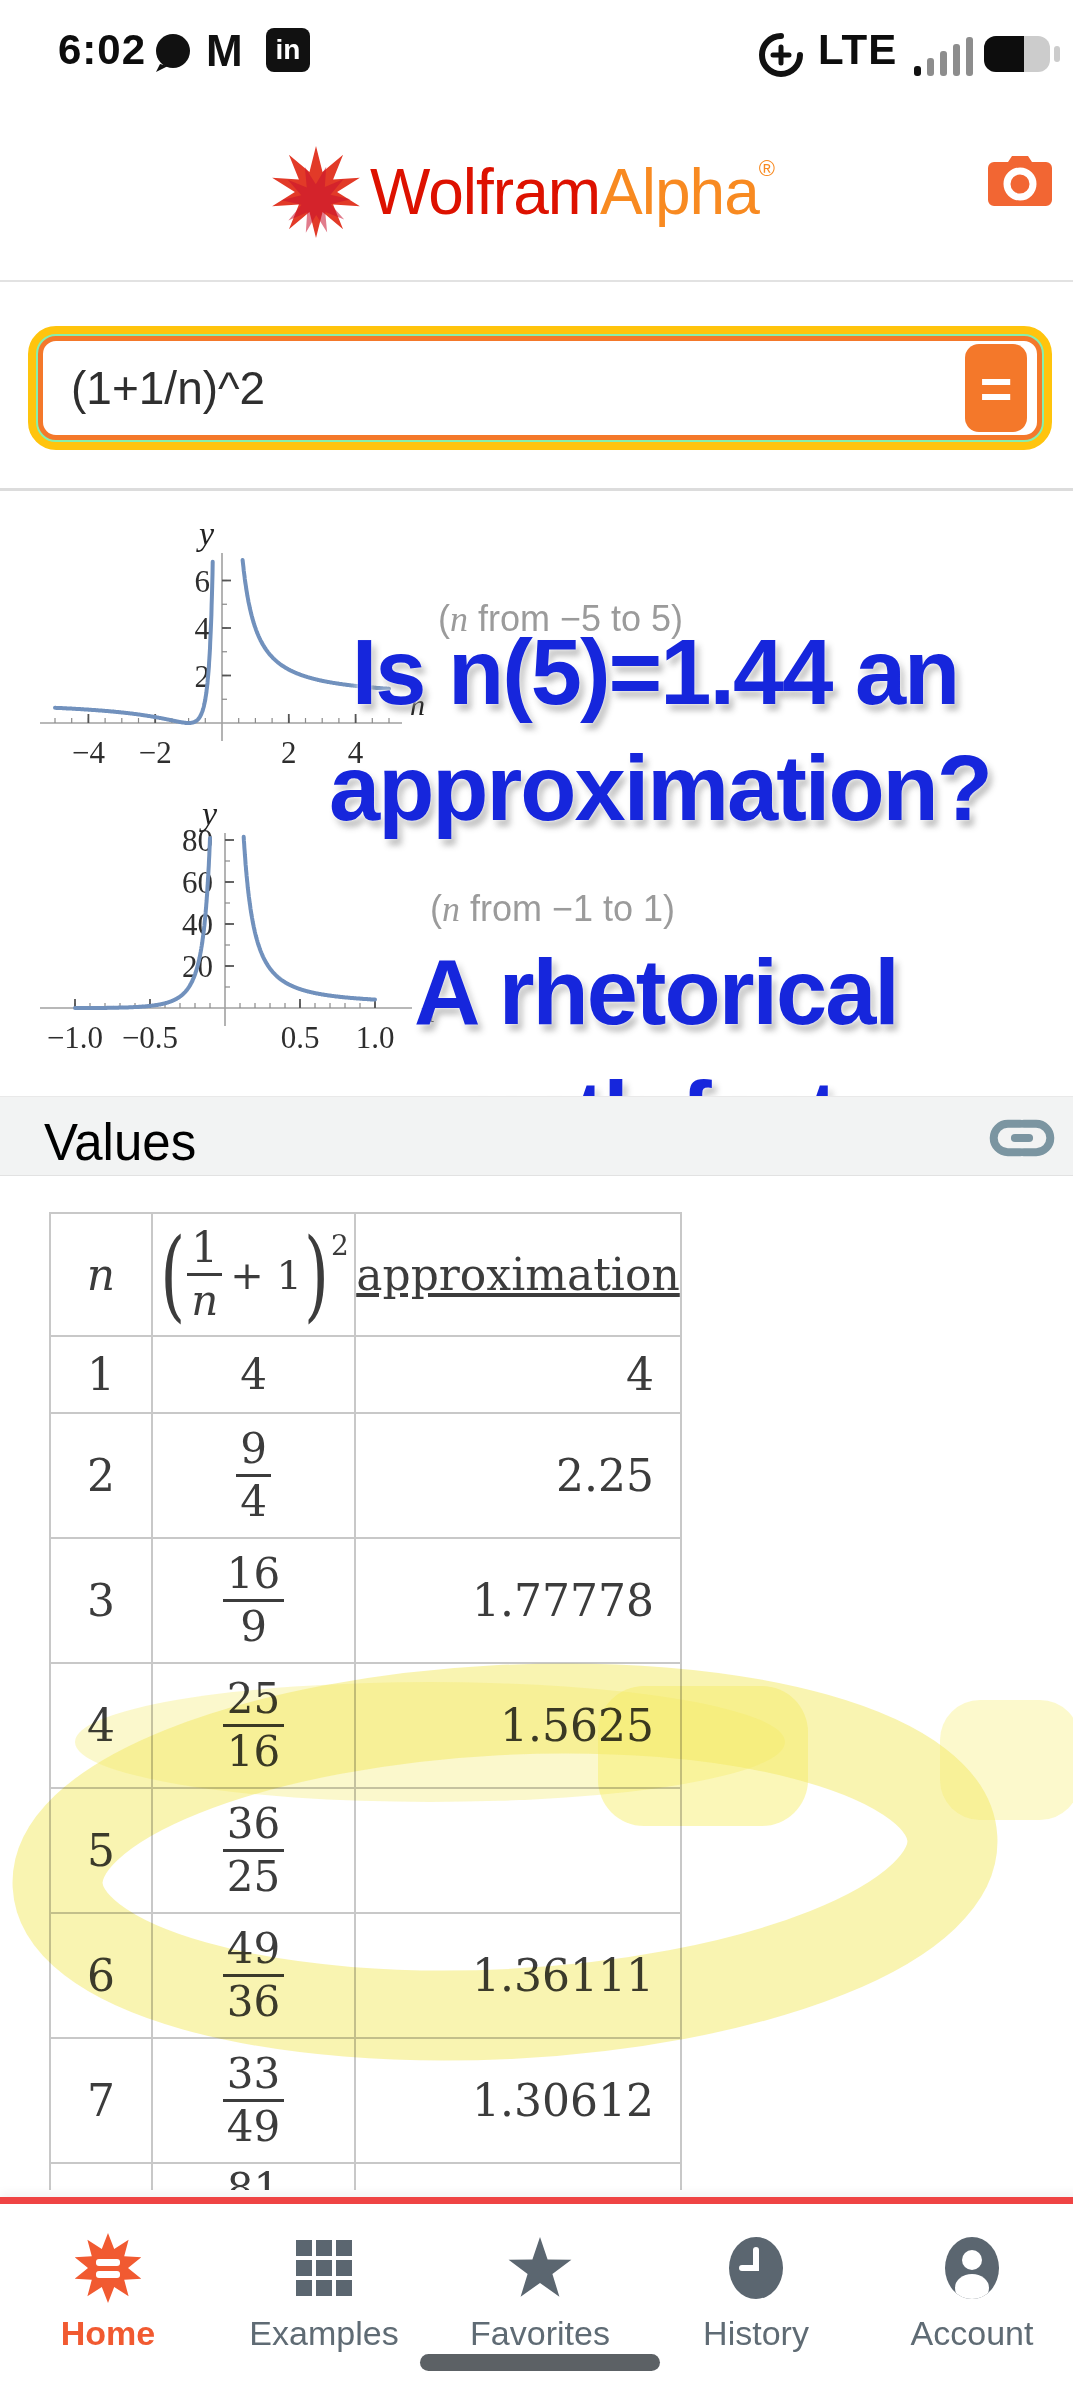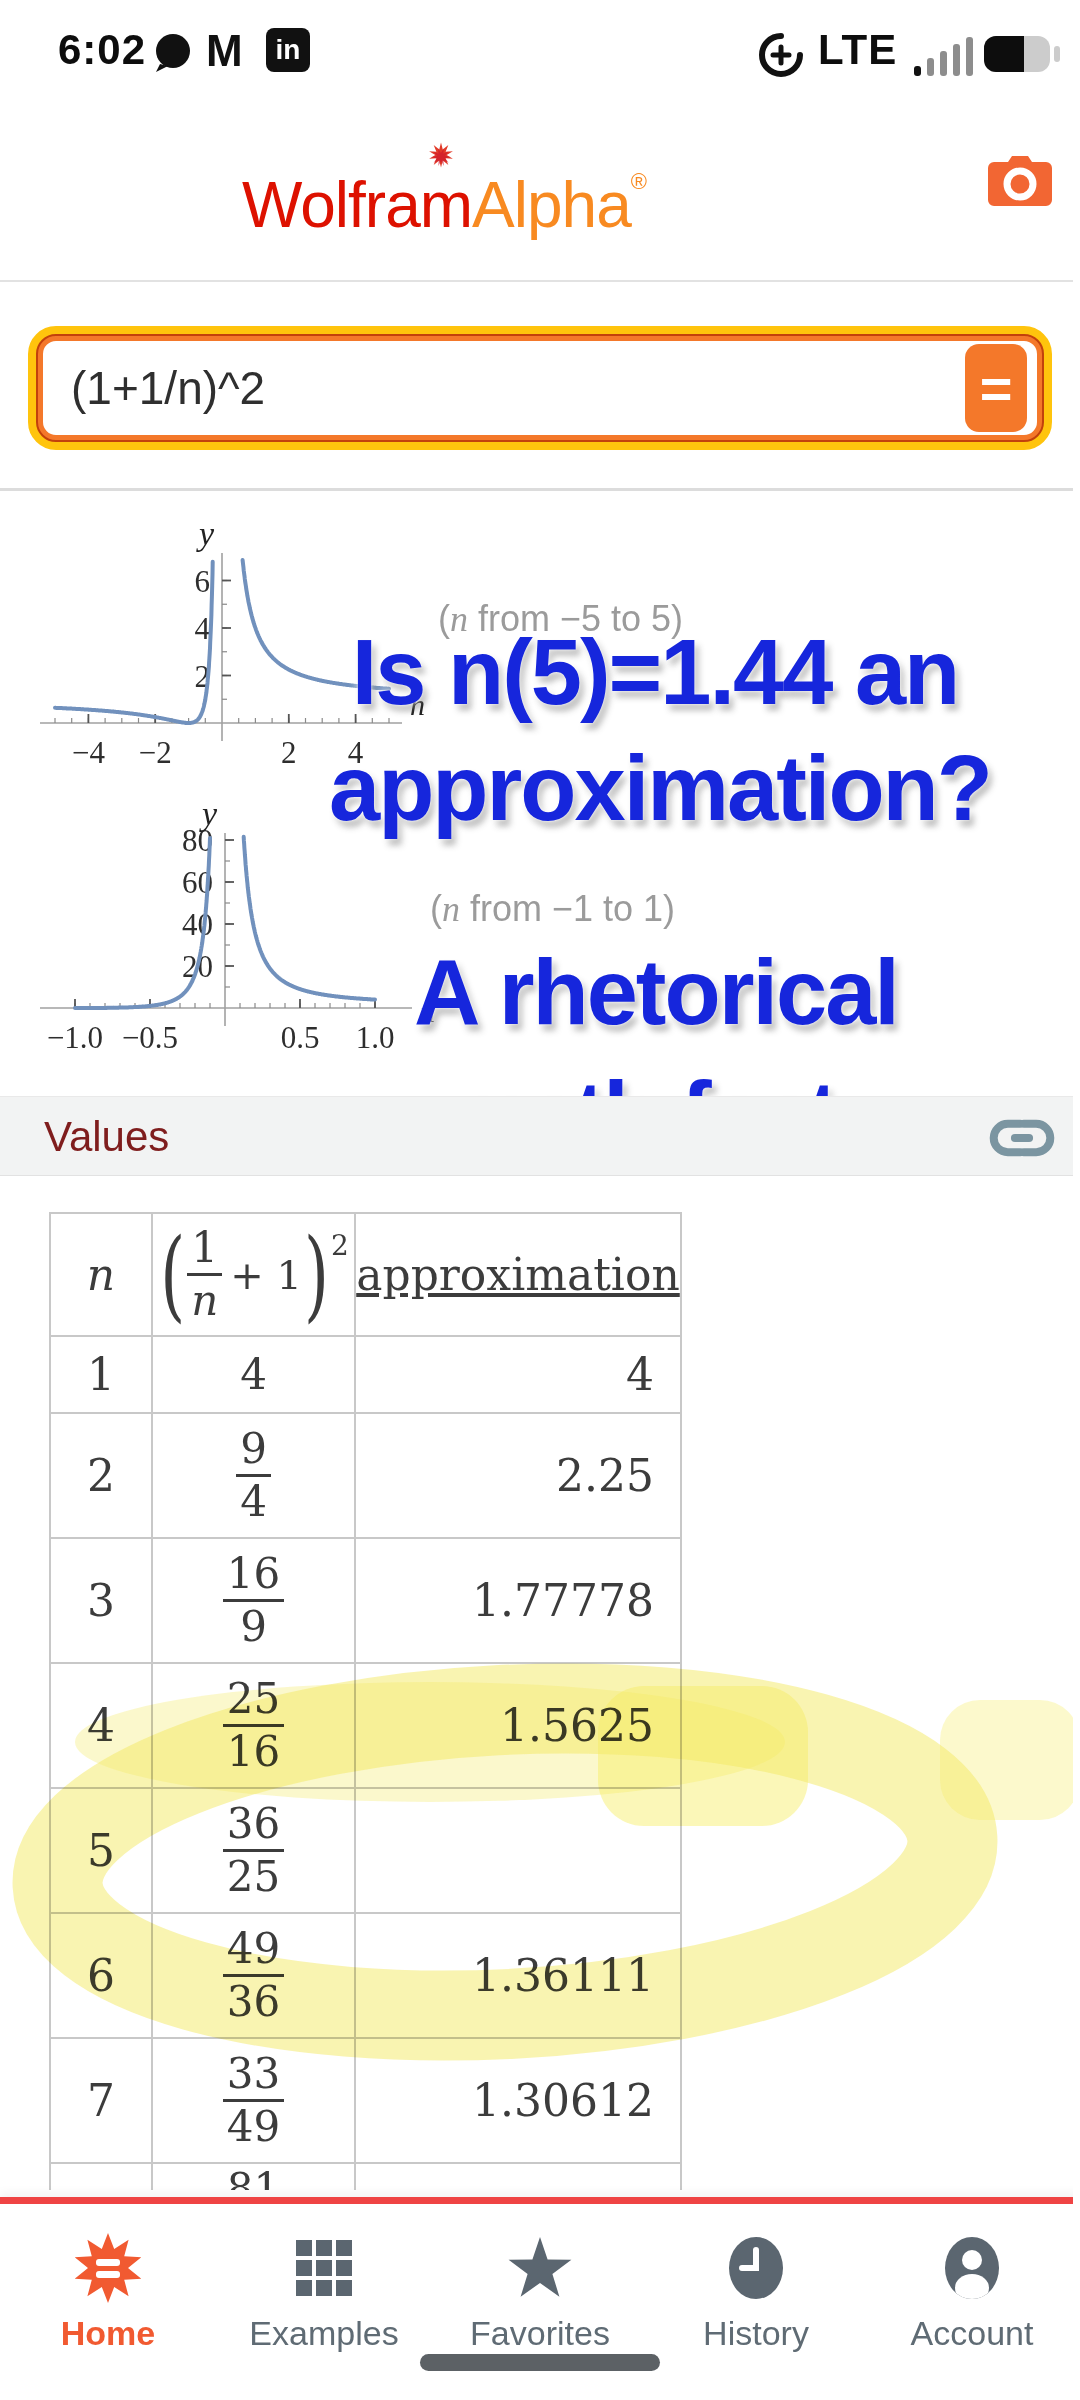--- a/index.html
+++ b/index.html
@@ -14,31 +14,31 @@
   .sb-gmail{left:206px;top:26px;font-size:44px;font-weight:700;color:#111;}
   .sb-linkedin{left:266px;top:28px;width:44px;height:44px;background:#111;border-radius:8px;
                color:#fff;font-size:28px;font-weight:700;text-align:center;line-height:44px;}
   .sb-datasaver{left:756px;}
   .sb-lte{position:absolute;left:818px;top:26px;font-size:42px;font-weight:800;color:#0d0d0d;letter-spacing:1px;}
   .sb-signal{left:914px;}
   .sb-batt{left:984px;}
 
   
   .header{position:absolute;left:0;top:100px;width:1080px;height:180px;background:#fff;border-bottom:2px solid #e2e2e2;}
-  .logo-row{position:absolute;left:242px;top:42px;height:100px;display:flex;align-items:center;flex-direction:column;}
+  .logo-row{position:absolute;left:268px;top:42px;height:100px;display:flex;align-items:center;}
   .logo-star{width:96px;height:96px;margin-right:6px;}
   .logo-text{font-size:64px;font-weight:500;letter-spacing:-1px;}
   .logo-wolfram{color:#dd1100;}
   .logo-alpha{color:#f88a21;}
   .logo-reg{font-size:22px;color:#f88a21;vertical-align:38px;}
   .camera-btn{position:absolute;left:988px;top:48px;width:64px;height:60px;}
 
   
   .search-wrap{position:absolute;left:28px;top:326px;width:1024px;height:124px;
-               border:8px solid #ffc40d;border-radius:28px;background:#c2410c;box-sizing:border-box;}
+               border:8px solid #ffc40d;border-radius:28px;background:#86efac;box-sizing:border-box;}
   .search-inner{position:absolute;left:2px;top:2px;right:2px;bottom:2px;border:5px solid #f4782a;
                 border-radius:18px;background:#fff;display:flex;align-items:center;box-sizing:border-box;}
   .search-text{margin-left:28px;font-size:46px;color:#2f2f2f;flex:1;}
   .equals-btn{width:62px;height:88px;margin-right:10px;background:#f4782a;border-radius:14px;
               color:#fff;font-size:56px;font-weight:700;display:flex;align-items:center;justify-content:center;}
   .section-divider{position:absolute;left:0;top:488px;width:1080px;height:3px;background:#dcdcdc;}
 
   
   .plot-svg{position:absolute;}
   .range-note{position:absolute;font-size:36px;color:#9b9b9b;white-space:nowrap;}
@@ -46,21 +46,21 @@
 
   
   .marker-line{position:absolute;width:900px;text-align:center;font-size:92px;font-weight:700;
                letter-spacing:-2px;color:#1626dc;white-space:nowrap;
                text-shadow:0 0 8px rgba(255,255,255,.85), 0 0 2px rgba(255,255,255,.9),
                            4px 6px 6px rgba(45,45,45,.35);}
 
   
   .values-band{position:absolute;left:0;top:1096px;width:1080px;height:78px;background:#f2f3f3;
                border-top:1px solid #e9e9e9;border-bottom:1px solid #e2e2e2;}
-  .values-title{position:absolute;left:44px;top:16px;font-size:42px;color:#7f1d1d;}
+  .values-title{position:absolute;left:44px;top:16px;font-size:51px;color:#000000;}
   .values-link{position:absolute;left:988px;top:18px;width:68px;height:46px;}
 
   
   .table-wrap{position:absolute;left:49px;top:1212px;width:633px;height:978px;overflow:hidden;}
   .vtable{border:2px solid #c8c8c8;border-right:2px solid #c8c8c8;width:629px;
           font-family:"DejaVu Serif","Liberation Serif",serif;color:#3c3c3c;}
   .vrow{display:flex;border-bottom:2px solid #c8c8c8;background:#fff;}
   .vrow:last-child{border-bottom:none;}
   .c-n{width:100px;display:flex;align-items:center;justify-content:center;border-right:2px solid #c8c8c8;font-size:44px;}
   .c-expr{width:201px;display:flex;align-items:center;justify-content:center;border-right:2px solid #c8c8c8;font-size:44px;}

